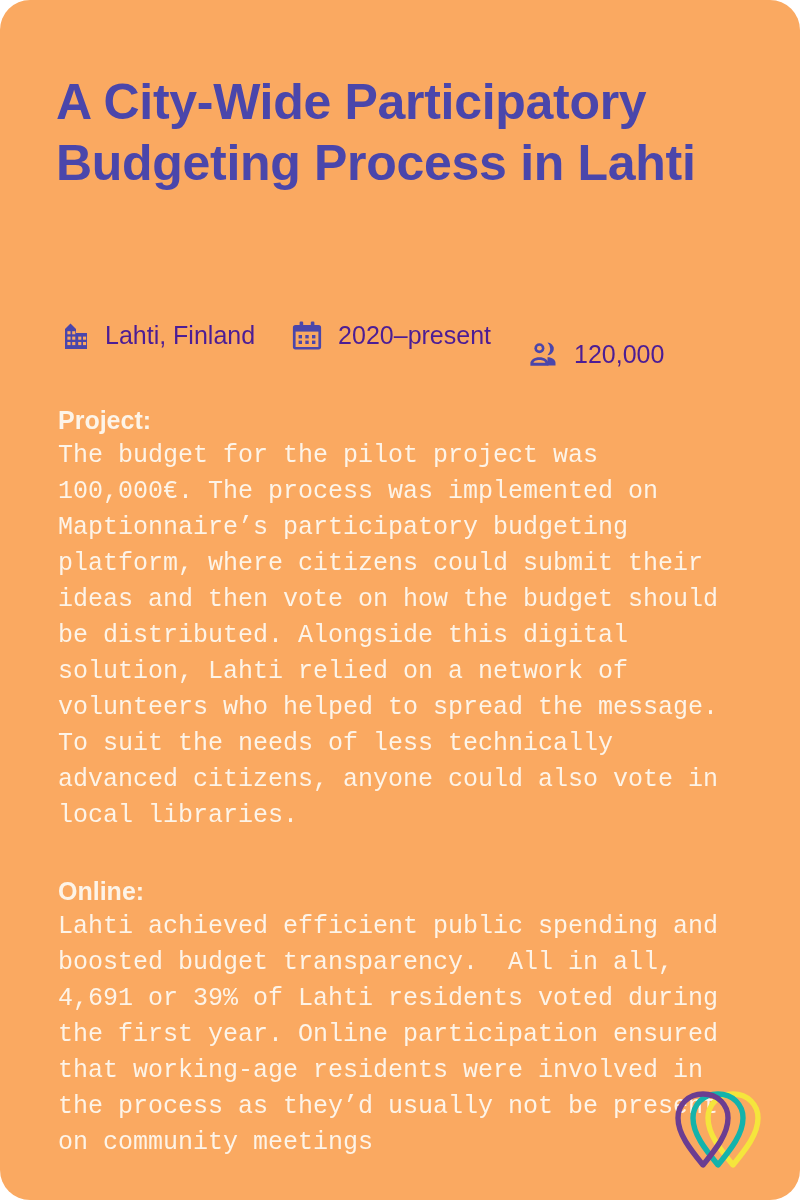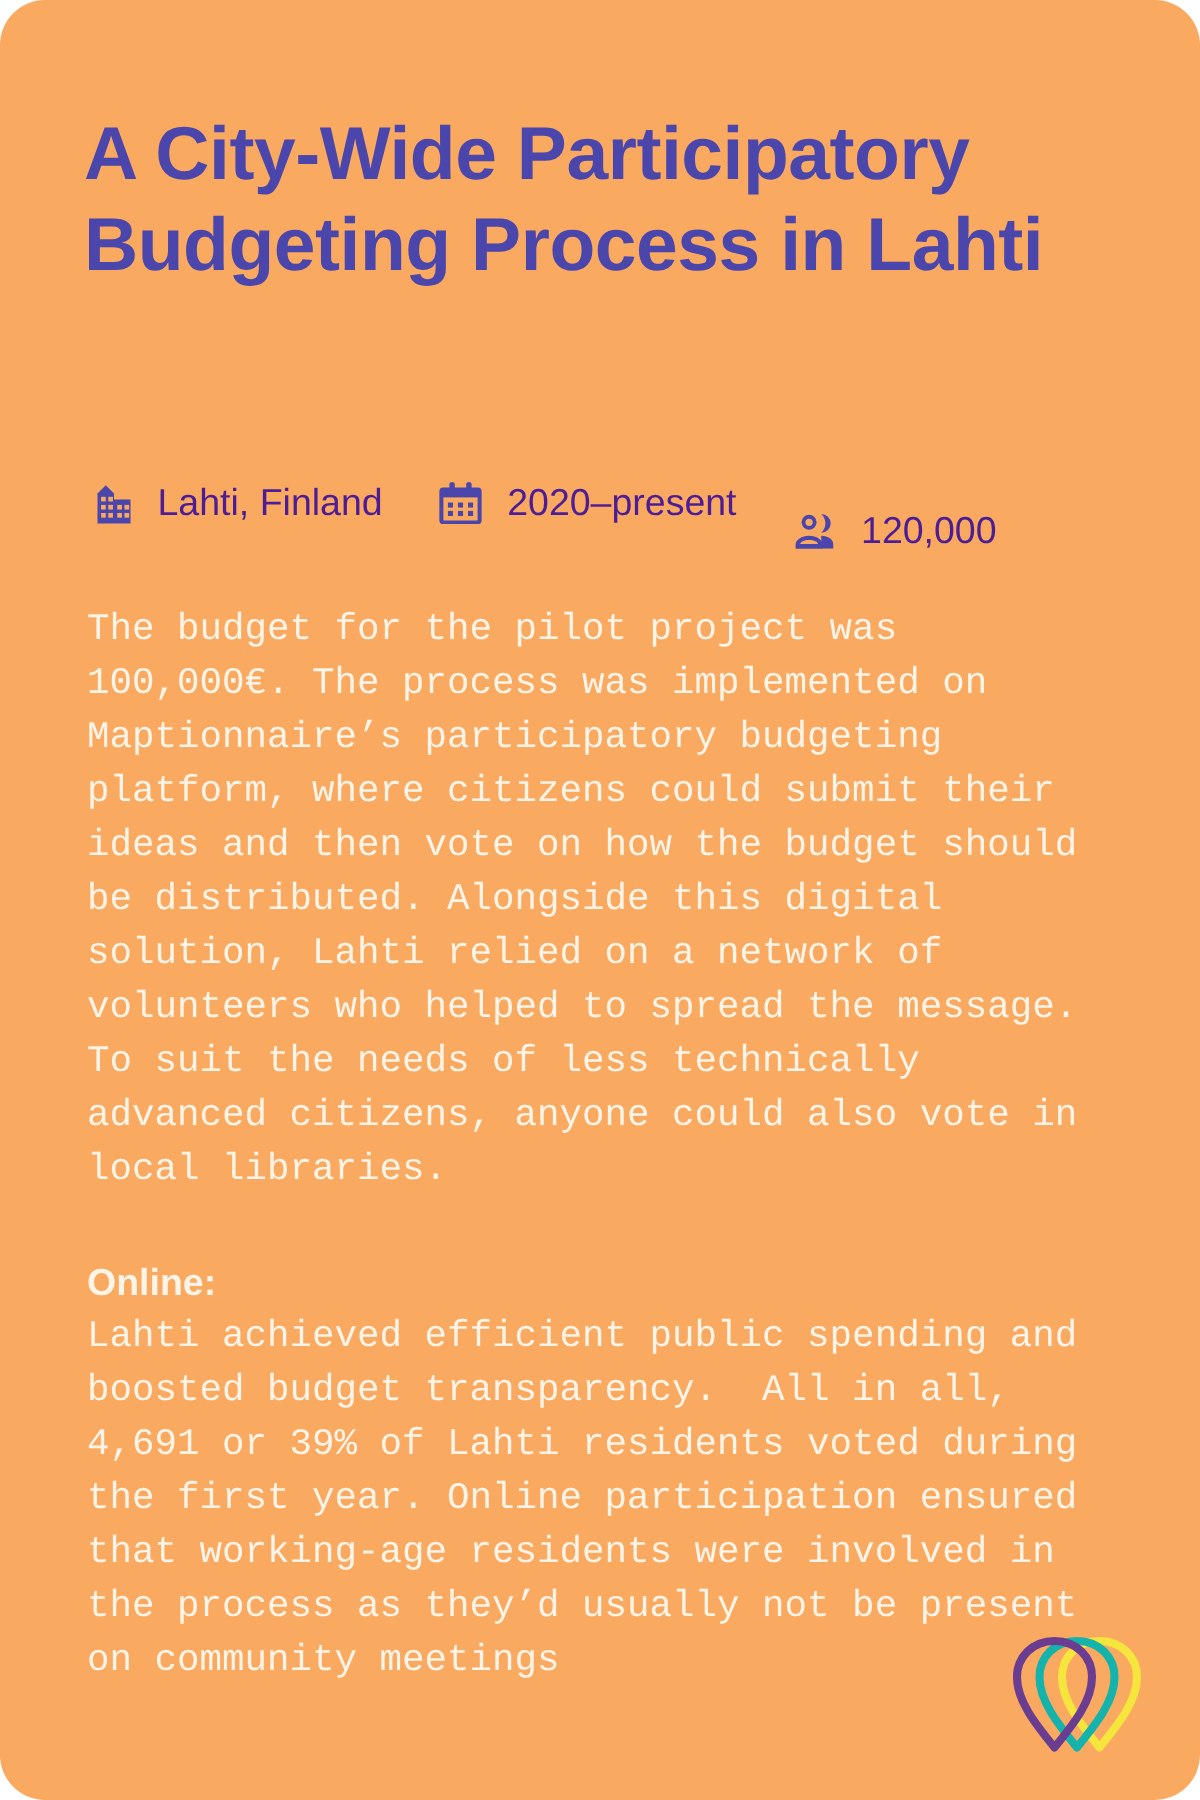--- a/index.html
+++ b/index.html
@@ -169,20 +169,21 @@
           </g>
         </svg>
       </span>
       <span class="meta-label">120,000</span>
     </div>
 
   </div>
 
   <div id="body-wrap">
     <div>
+      <p class="sec-head">Project:</p>
       <p class="sec-text">The budget for the pilot project was 100,000€. The process was implemented on Maptionnaire’s participatory budgeting platform, where citizens could submit their ideas and then vote on how the budget should be distributed. Alongside this digital solution, Lahti relied on a network of volunteers who helped to spread the message. To suit the needs of less technically advanced citizens, anyone could also vote in local libraries.</p>
     </div>
     <div class="sec-gap"></div>
     <div>
       <p class="sec-head">Online:</p>
       <p class="sec-text">Lahti achieved efficient public spending and boosted budget transparency.  All in all, 4,691 or 39% of Lahti residents voted during the first year. Online participation ensured that working-age residents were involved in the process as they’d usually not be present on community meetings</p>
     </div>
   </div>
 
   <div id="logo">

